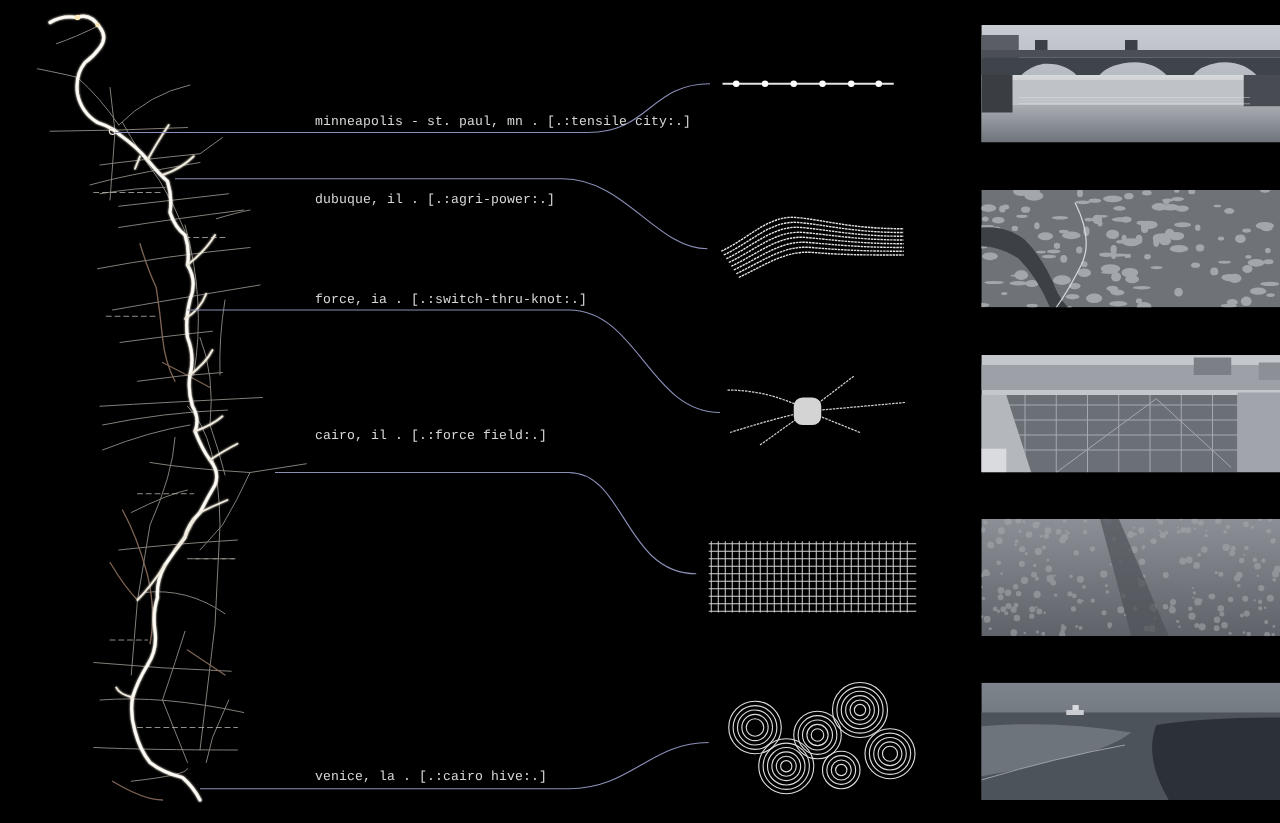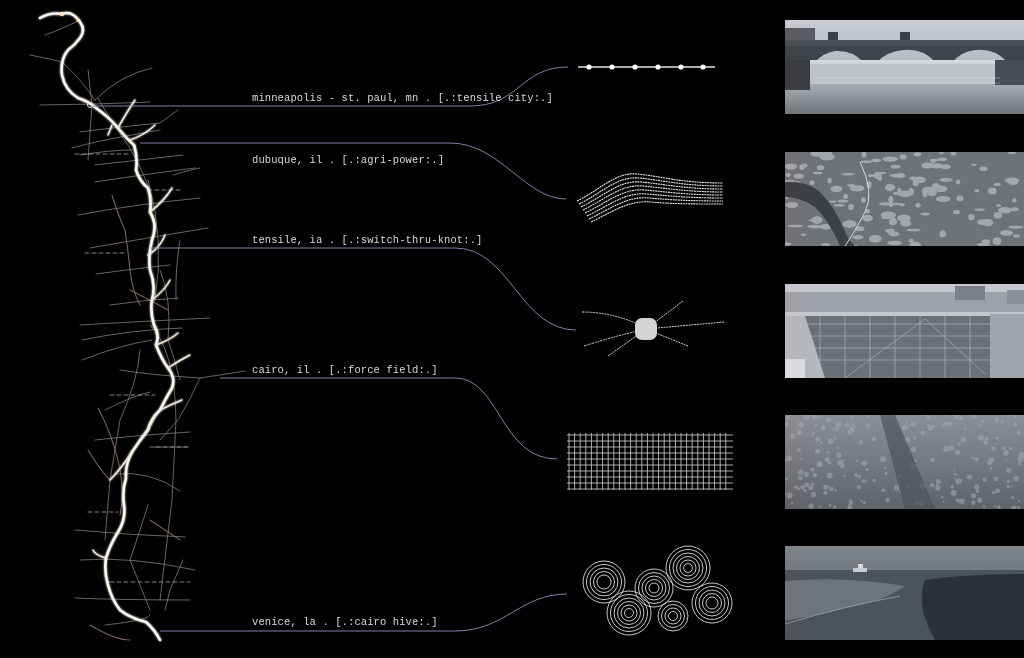--- a/index.html
+++ b/index.html
@@ -228,22 +228,22 @@
       <circle cx="712" cy="603" r="20"></circle>
       <circle cx="712" cy="603" r="16.5"></circle>
       <circle cx="712" cy="603" r="13"></circle>
       <circle cx="712" cy="603" r="9.5"></circle>
       <circle cx="712" cy="603" r="6"></circle>
     </g>
 </svg>
 
 <div class="label" style="left:252px; top:92px;">minneapolis - st. paul, mn . [.:tensile city:.]</div>
 <div class="label" style="left:252px; top:129px;margin-top:25px;">dubuque, il . [.:agri-power:.]</div>
-<div class="label" style="left:252px; top:234px;">tensile, ia . [.:switch-thru-knot:.]</div>
-<div class="label" style="left:252px; top:364px;">cairo, il . [.:force field:.]</div>
+<div class="label" style="left:252px; top:234px;">force, ia . [.:switch-thru-knot:.]</div>
+<div class="label" style="left:252px; top:343px;">cairo, il . [.:force field:.]</div>
 <div class="label" style="left:252px; top:616px;">venice, la . [.:cairo hive:.]</div>
 
 <div class="photo" style="top:20px;">
   <svg width="239" height="94" viewBox="0 0 239 94">
     <defs>
       <linearGradient id="sky1" x1="0" y1="0" x2="0" y2="1">
         <stop offset="0" stop-color="#c9ccd2"></stop>
           <stop offset="1" stop-color="#9ea3ab"></stop>
       </linearGradient>
       <linearGradient id="water1" x1="0" y1="0" x2="0" y2="1">

